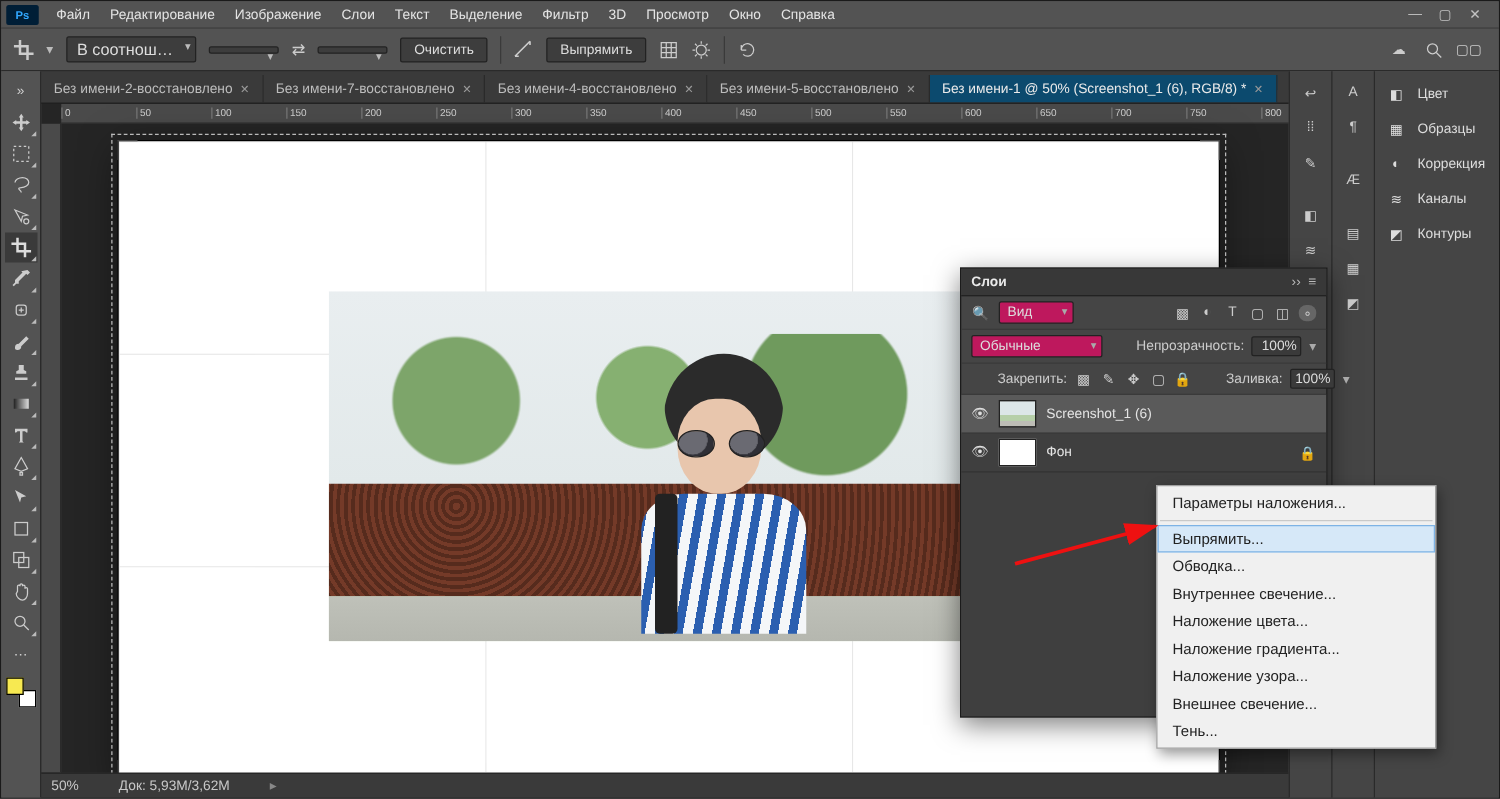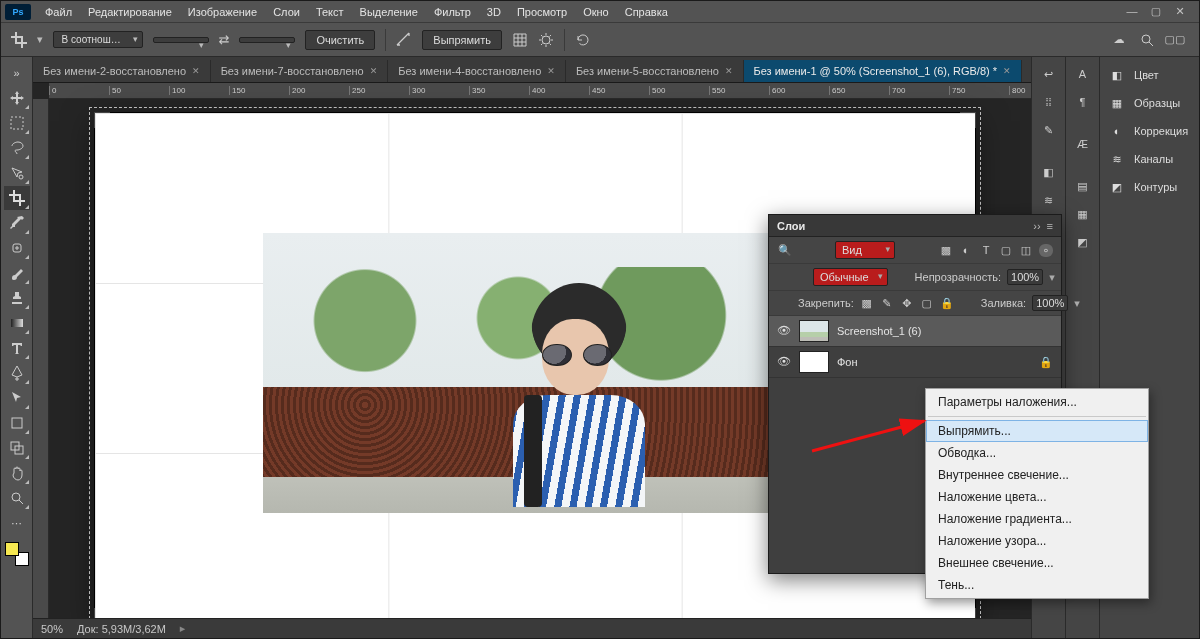--- a/index.html
+++ b/index.html
@@ -47,21 +47,21 @@
   .menu-item { padding:3px 8px; color:#e4e4e4; cursor:default; }
   .win-controls { margin-left:auto; display:flex; gap:10px; padding:0 8px; color:#c2c2c2; }
   .win-btn { width:14px; text-align:center; }
   
   .options-bar {
     height:34px; background:#535353; display:flex; align-items:center;
     padding:0 10px; gap:10px; border-bottom:1px solid #2a2a2a;
   }
   .opt-dd {
     background:#3d3d3d; border:1px solid #222; padding:2px 18px 2px 8px;
-    color:#ddd; font-size:10px; position:relative; min-width:90px;
+    color:#ddd; font-size:13px; position:relative; min-width:90px;
     border-radius:2px;
   }
   .opt-dd::after { content:"▾"; position:absolute; right:4px; top:2px; font-size:9px; color:#bbb;}
   .opt-swap { color:#ccc; font-size:13px; }
   .opt-btn {
     background:#3d3d3d; border:1px solid #222; padding:3px 10px;
     color:#ddd; font-size:11px; border-radius:2px;
   }
   .opt-sep { width:1px; height:22px; background:#3a3a3a; }
   .opt-icon { width:16px; height:16px; display:flex; align-items:center; justify-content:center; color:#ccc;}
@@ -144,39 +144,39 @@
   .p-glasses{position:absolute;left:30%;top:27%;width:38%;height:10%;}
   .p-gl{position:absolute;top:0;width:42%;height:100%;border-radius:50%;
     background:radial-gradient(circle at 40% 35%, #6a6a72 0 55%, #2f2f36 56% 100%);
     border:1px solid #222;}
   .p-gl.l{left:0;} .p-gl.r{right:0;}
   .p-body{position:absolute;left:14%;top:50%;width:72%;height:50%;
     background:repeating-linear-gradient(100deg,#2b5fb0 0 7px,#f4f6f8 7px 15px);
     border-radius:26% 26% 0 0;}
   .p-strap{position:absolute;left:20%;top:50%;width:10%;height:50%;background:#222;border-radius:4px;}
   .status-bar{height:20px;background:#3a3a3a;display:flex;align-items:center;
-    padding:0 8px;color:#c8c8c8;gap:14px;border-top:1px solid #222;}
+    padding:0 8px;color:#c8c8c8;gap:32px;border-top:1px solid #222;}
   
   .right-rail{ width:34px; background:#454545; display:flex; flex-direction:column; align-items:center; gap:6px; padding-top:6px; border-left:1px solid #2a2a2a;}
   .rail-ic{width:22px;height:22px;display:flex;align-items:center;justify-content:center;color:#ccc;}
   .right-rail2{ width:34px; background:#454545; display:flex; flex-direction:column; align-items:center; gap:6px; padding-top:6px; border-left:1px solid #2a2a2a;}
   .panels-col{ width:100px; background:#454545; border-left:1px solid #2a2a2a; padding:4px 0;}
   .panel-row{display:flex;align-items:center;gap:8px;padding:5px 8px;color:#ddd;}
   .panel-ic{width:18px;height:18px;display:flex;align-items:center;justify-content:center;}
   
   .layers-panel{
     position:absolute; left:768px; top:214px; width:294px; height:360px;
     background:#454545; border:1px solid #1b1b1b; box-shadow:0 6px 20px rgba(0,0,0,.5);
     display:flex; flex-direction:column;
   }
   .lp-titlebar{height:22px;display:flex;align-items:center;padding:0 8px;background:#383838;border-bottom:1px solid #222;}
   .lp-title{font-size:11px;color:#eaeaea;font-weight:600;}
   .lp-titlebar .sp{margin-left:auto;color:#bbb;font-size:11px;display:flex;gap:6px;}
   .lp-row{display:flex;align-items:center;gap:6px;padding:4px 8px;border-bottom:1px solid #3a3a3a;}
-  .lp-dd{background:#b91c1c;border:1px solid #222;padding:2px 18px 2px 6px;position:relative;color:#ddd;border-radius:2px;margin-left:36px;}
+  .lp-dd{background:#be185d;border:1px solid #222;padding:2px 18px 2px 6px;position:relative;color:#ddd;border-radius:2px;}
   .lp-dd::after{content:"▾";position:absolute;right:4px;top:2px;font-size:9px;color:#aaa;}
   .lp-mini{display:flex;gap:6px;margin-left:auto;color:#ccc;}
   .lp-mini span{width:14px;text-align:center;}
   .lp-row label{color:#ccc;padding-left:21px;}
   .lp-input{width:40px;background:#3a3a3a;border:1px solid #222;color:#ddd;text-align:right;padding:1px 3px;border-radius:2px;}
   .lp-layers{flex:1;overflow:auto;background:#3f3f3f;}
   .layer{display:flex;align-items:center;gap:8px;padding:4px 8px;border-bottom:1px solid #333;}
   .layer.sel{background:#5a5a5a;}
   .eye{width:14px;height:14px;color:#ddd;}
   .thumb{width:30px;height:22px;background:#fff;border:1px solid #222;}

